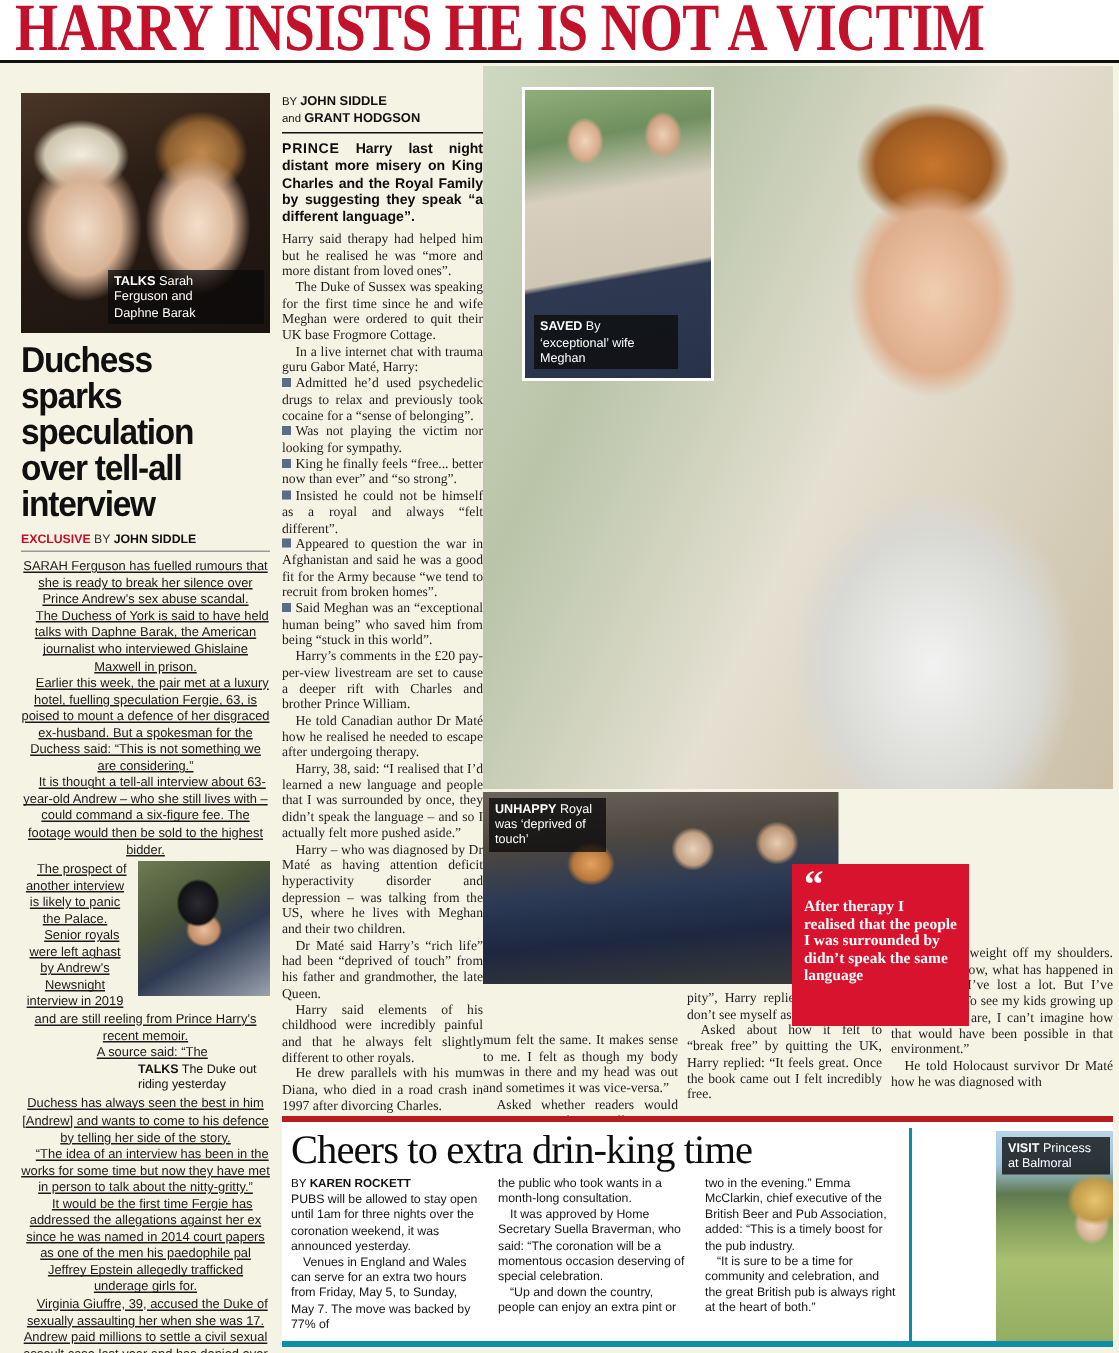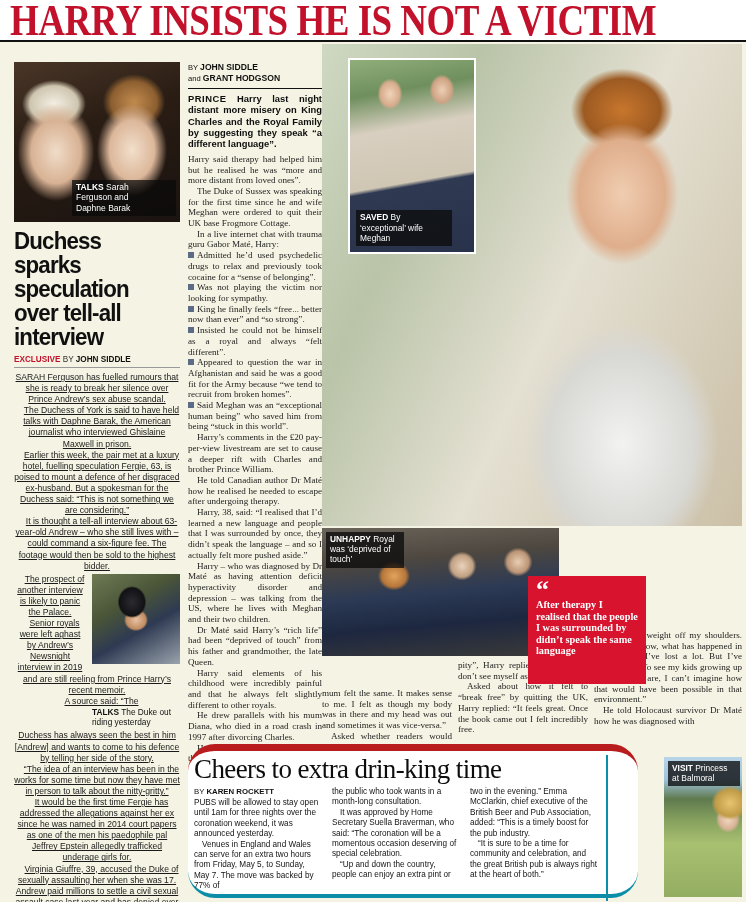--- a/index.html
+++ b/index.html
@@ -231,25 +231,24 @@
   .rt-col p { margin: 0; text-indent: 9px; }
   .rt-col p.first { text-indent: 0; }
 
   .rt-a { left: 322px; top: 688px; width: 130px; font-family: Liberation Serif, serif; }
   .rt-b { left: 458px; top: 660px; width: 130px; }
   .rt-c { left: 594px; top: 630px; width: 148px; }
 
   
   .bottom-panel {
     position: absolute; left: 188px; top: 744px;
-    width: 450px; height: 154px;
+    width: 558px; height: 154px;
     background: #ffffff;
-    border-top: 7px solid #b91c1c;
+    border-top: 4px solid #b91c1c;
     border-bottom: 4px solid #0d8ea8;
-    border-radius: 27px;
   }
   .bp-inner { position: relative; width: 100%; height: 100%; }
   .cheers-head {
     font-family: "Liberation Serif", serif;
     font-size: 27px;
     line-height: 30px;
     color: #0d0d0d;
     padding: 3px 0 0 6px;
     letter-spacing: -0.6px;
     white-space: nowrap;

